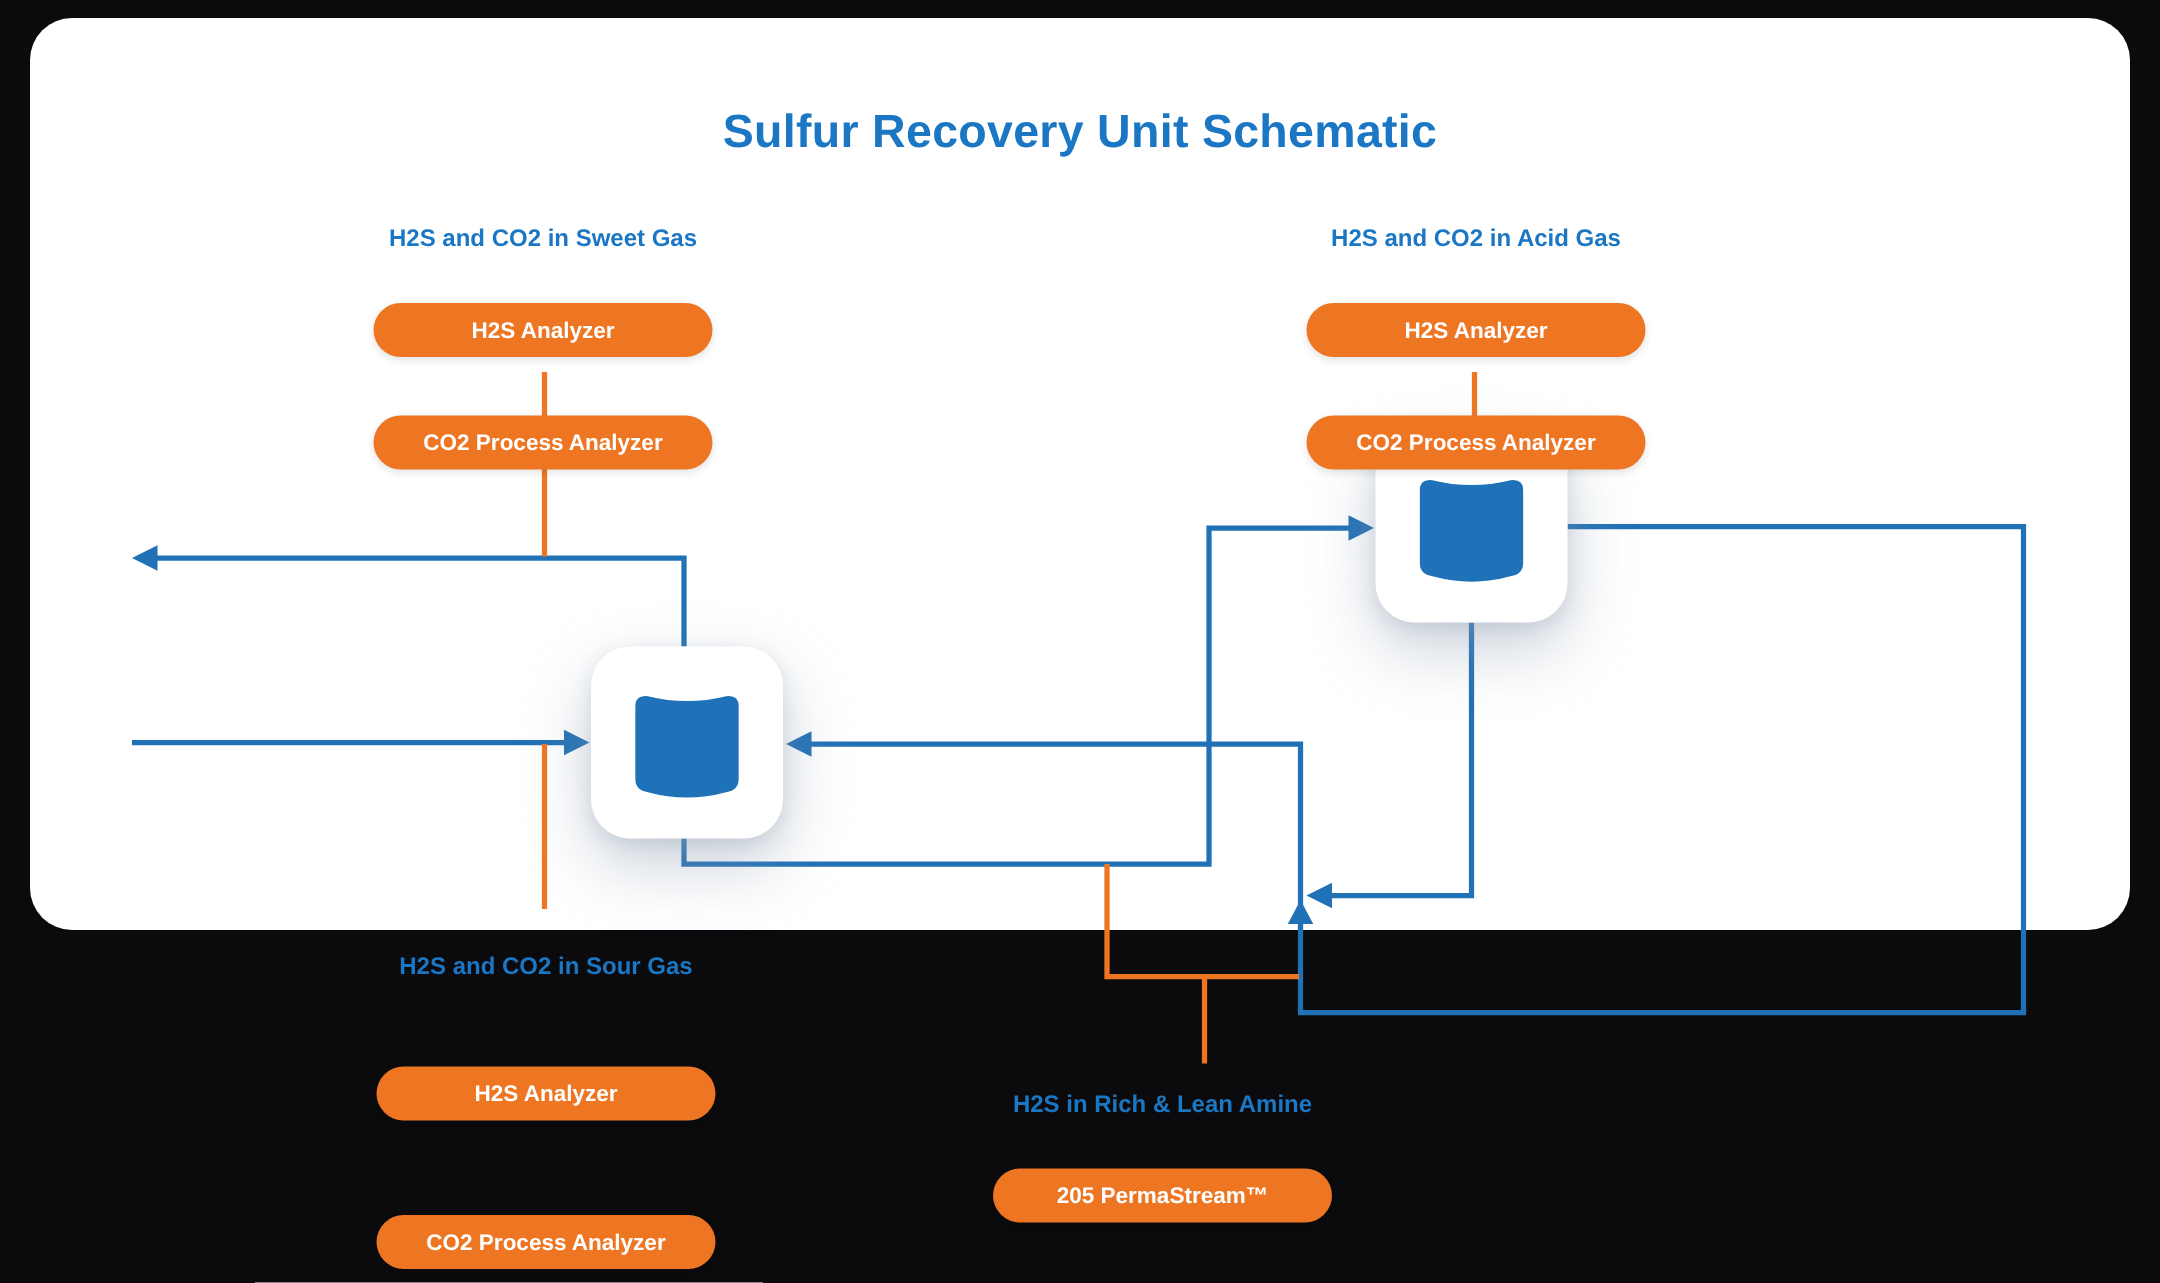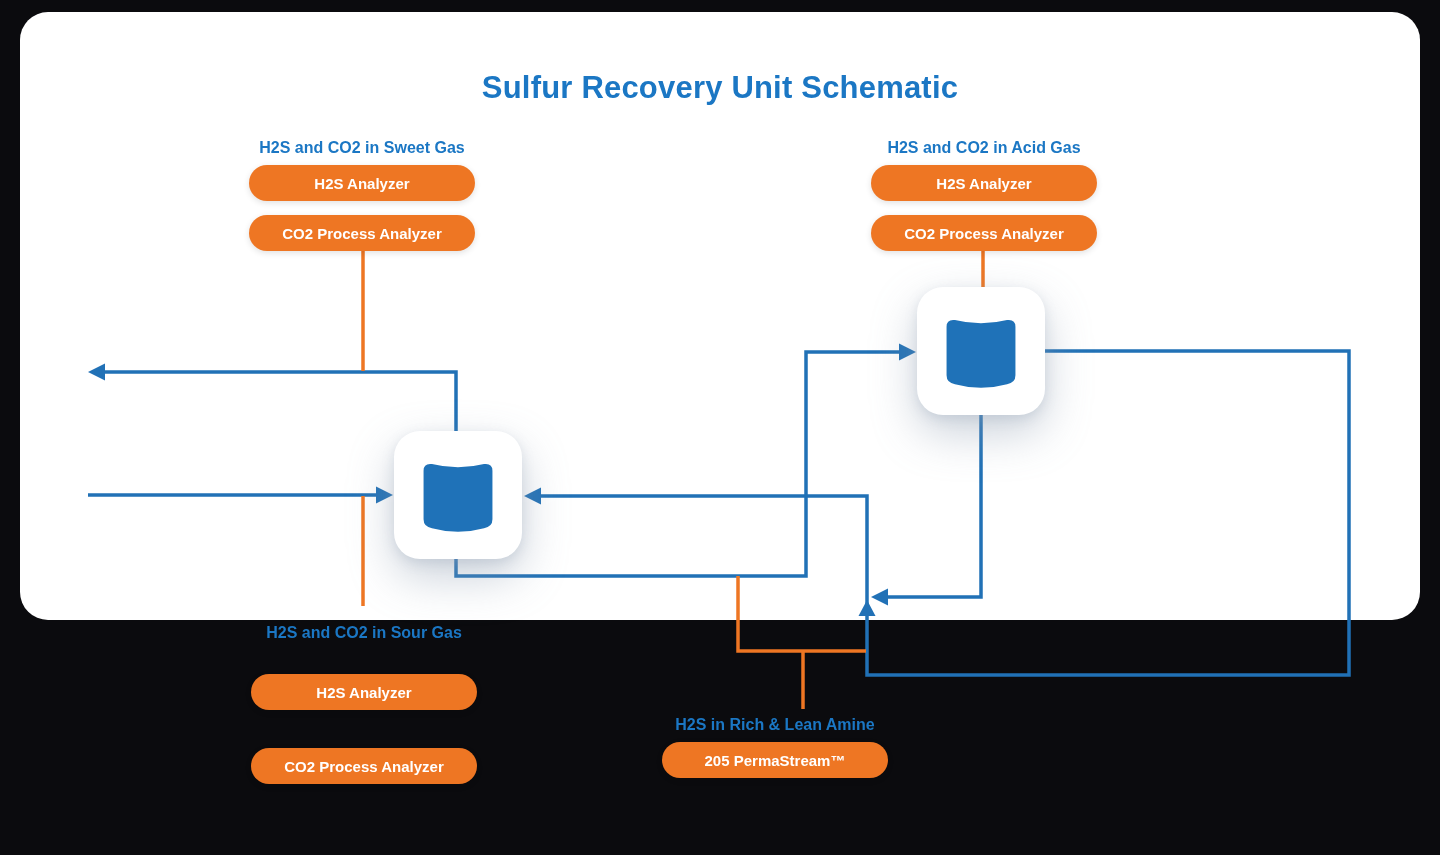--- a/index.html
+++ b/index.html
@@ -67,36 +67,38 @@
   }
   .group-label{
     height:22px;
     line-height:22px;
     text-align:center;
     font-size:16px;
     font-weight:600;
     color:var(--text-blue);
     margin-bottom:6px;
     white-space:nowrap;
+    margin-top:12px;
   }
   .pill{
     display:block;
     width:100%;
     height:36px;
     border:none;
     border-radius:18px;
     background:var(--accent-orange);
     color:var(--button-text);
     font-family:"Liberation Sans", sans-serif;
     font-size:15px;
     font-weight:700;
     text-align:center;
     cursor:pointer;
     box-shadow:0 2px 6px rgba(0,0,0,0.12);
     margin-bottom:14px;
+    margin-top:25px;
   }
   .pill:last-child{margin-bottom:0;}
 </style>
 </head>
 <body>
 
 <div class="card">
   <h1 class="page-title">Sulfur Recovery Unit Schematic</h1>
 </div>
 

